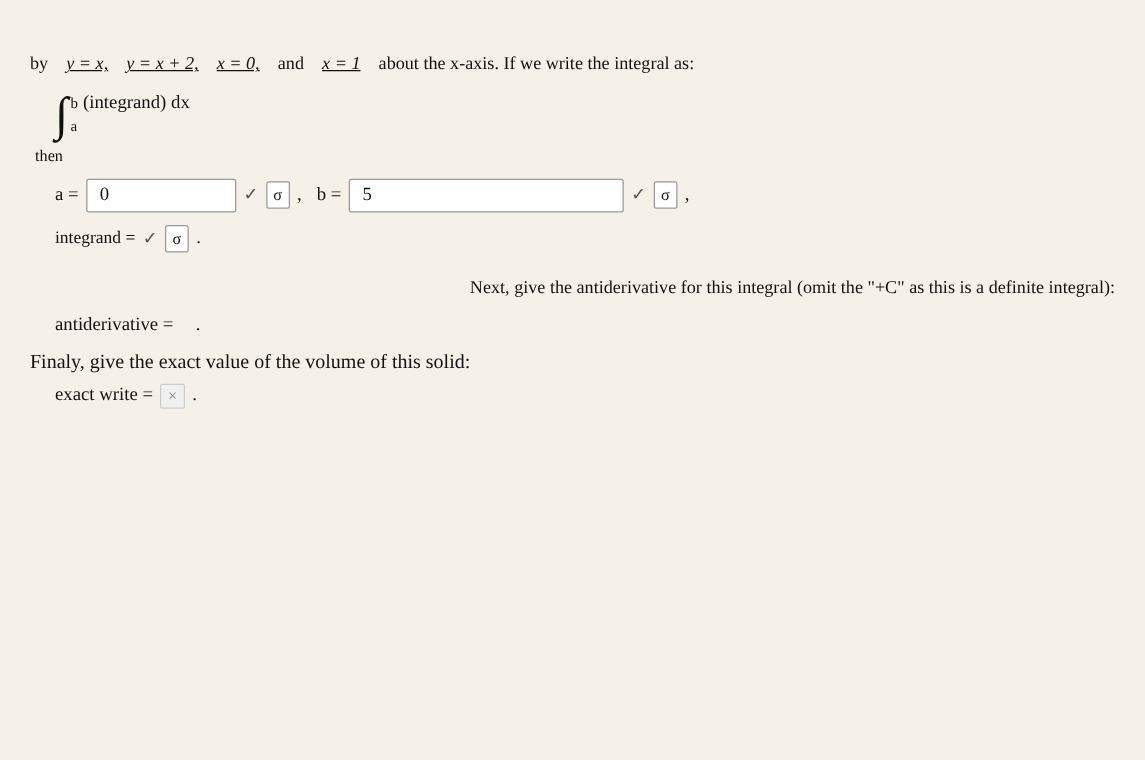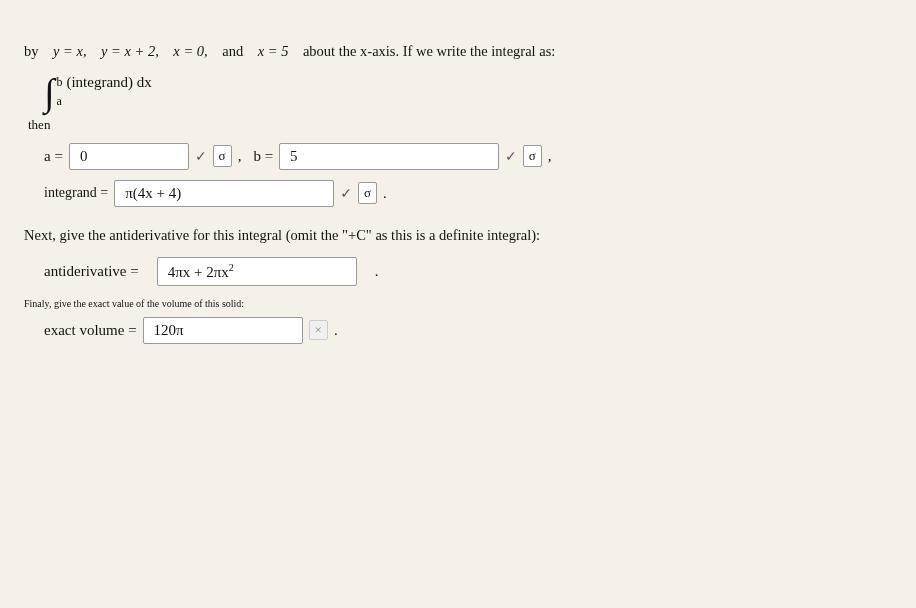--- a/index.html
+++ b/index.html
@@ -92,65 +92,66 @@
       gap: 6px;
       margin: 8px 0 8px 20px;
     }
     .integrand-label {
       font-size: 14px;
     }
     .next-section {
       margin: 18px 0 10px 0;
       font-size: 14.5px;
       line-height: 1.5;
+      text-align: right;
     }
     .antiderivative-row {
       display: flex;
       align-items: center;
       gap: 18px;
       margin: 10px 0 10px 20px;
     }
     .finaly-section {
       margin: 12px 0 8px 0;
-      font-size: 10px;
+      font-size: 16px;
     }
     .exact-volume-row {
       display: flex;
       align-items: center;
       gap: 6px;
       margin: 8px 0 8px 20px;
     }
     .x-icon {
       color: #888;
       font-size: 13px;
       border: 1px solid #ccc;
       background: #f0f0f0;
       padding: 1px 5px;
       border-radius: 2px;
       display: inline-block;
     }
-    .math-italic { font-style: italic; }
+    .math-italic { font-style: italic; text-decoration: underline; }
     sup { font-size: 10px; vertical-align: super; }
     .comma { font-size: 15px; }
   </style>
 </head>
 <body>
 
 <div class="problem-text">
   <br>
   by &nbsp;&nbsp;
   <span class="math-italic">y = x,</span>
   &nbsp;&nbsp;
   <span class="math-italic">y = x + 2,</span>
   &nbsp;&nbsp;
   <span class="math-italic">x = 0,</span>
   &nbsp;&nbsp;
   <span>and</span>
   &nbsp;&nbsp;
-  <span class="math-italic">x = 5</span>
+  <span class="math-italic">x = 1</span>
   &nbsp;&nbsp;
   <span>about the x-axis. If we write the integral as:</span>
 </div>
 
 <div class="integral-block">
   <div style="position:relative; display:inline-flex; align-items:flex-end;">
     <span class="integral-symbol">∫</span>
     <div class="integral-limits">
       <span class="limit-b">b</span>
       <span class="limit-a">a</span>
@@ -175,38 +176,35 @@
     <span class="field-label">b =</span>
     <span class="answer-box answer-box-wide">5</span>
     <span class="check-icon">✓</span>
     <span class="sigma-icon">σ</span>
     <span class="comma">,</span>
   </div>
 </div>
 
 <div class="integrand-row">
   <span class="integrand-label">integrand =</span>
-  <span class="answer-box answer-box-wide">π(4x + 4)</span>
   <span class="check-icon">✓</span>
   <span class="sigma-icon">σ</span>
   <span class="comma">.</span>
 </div>
 
 <div class="next-section">
   <span>Next, give the antiderivative for this integral (omit the "+C" as this is a definite integral):</span>
 </div>
 
 <div class="antiderivative-row">
   <span class="field-label">antiderivative =</span>
-  <span class="answer-box answer-box-wide" style="min-width:200px;">4πx + 2πx<sup>2</sup></span>
   <span class="comma">.</span>
 </div>
 
 <div class="finaly-section">
   <span>Finaly, give the exact value of the volume of this solid:</span>
 </div>
 
 <div class="exact-volume-row">
-  <span class="field-label">exact volume =</span>
-  <span class="answer-box" style="min-width:160px;">120π</span>
+  <span class="field-label">exact write =</span>
   <span class="x-icon">×</span>
   <span class="comma">.</span>
 </div>
 
 </body></html>

